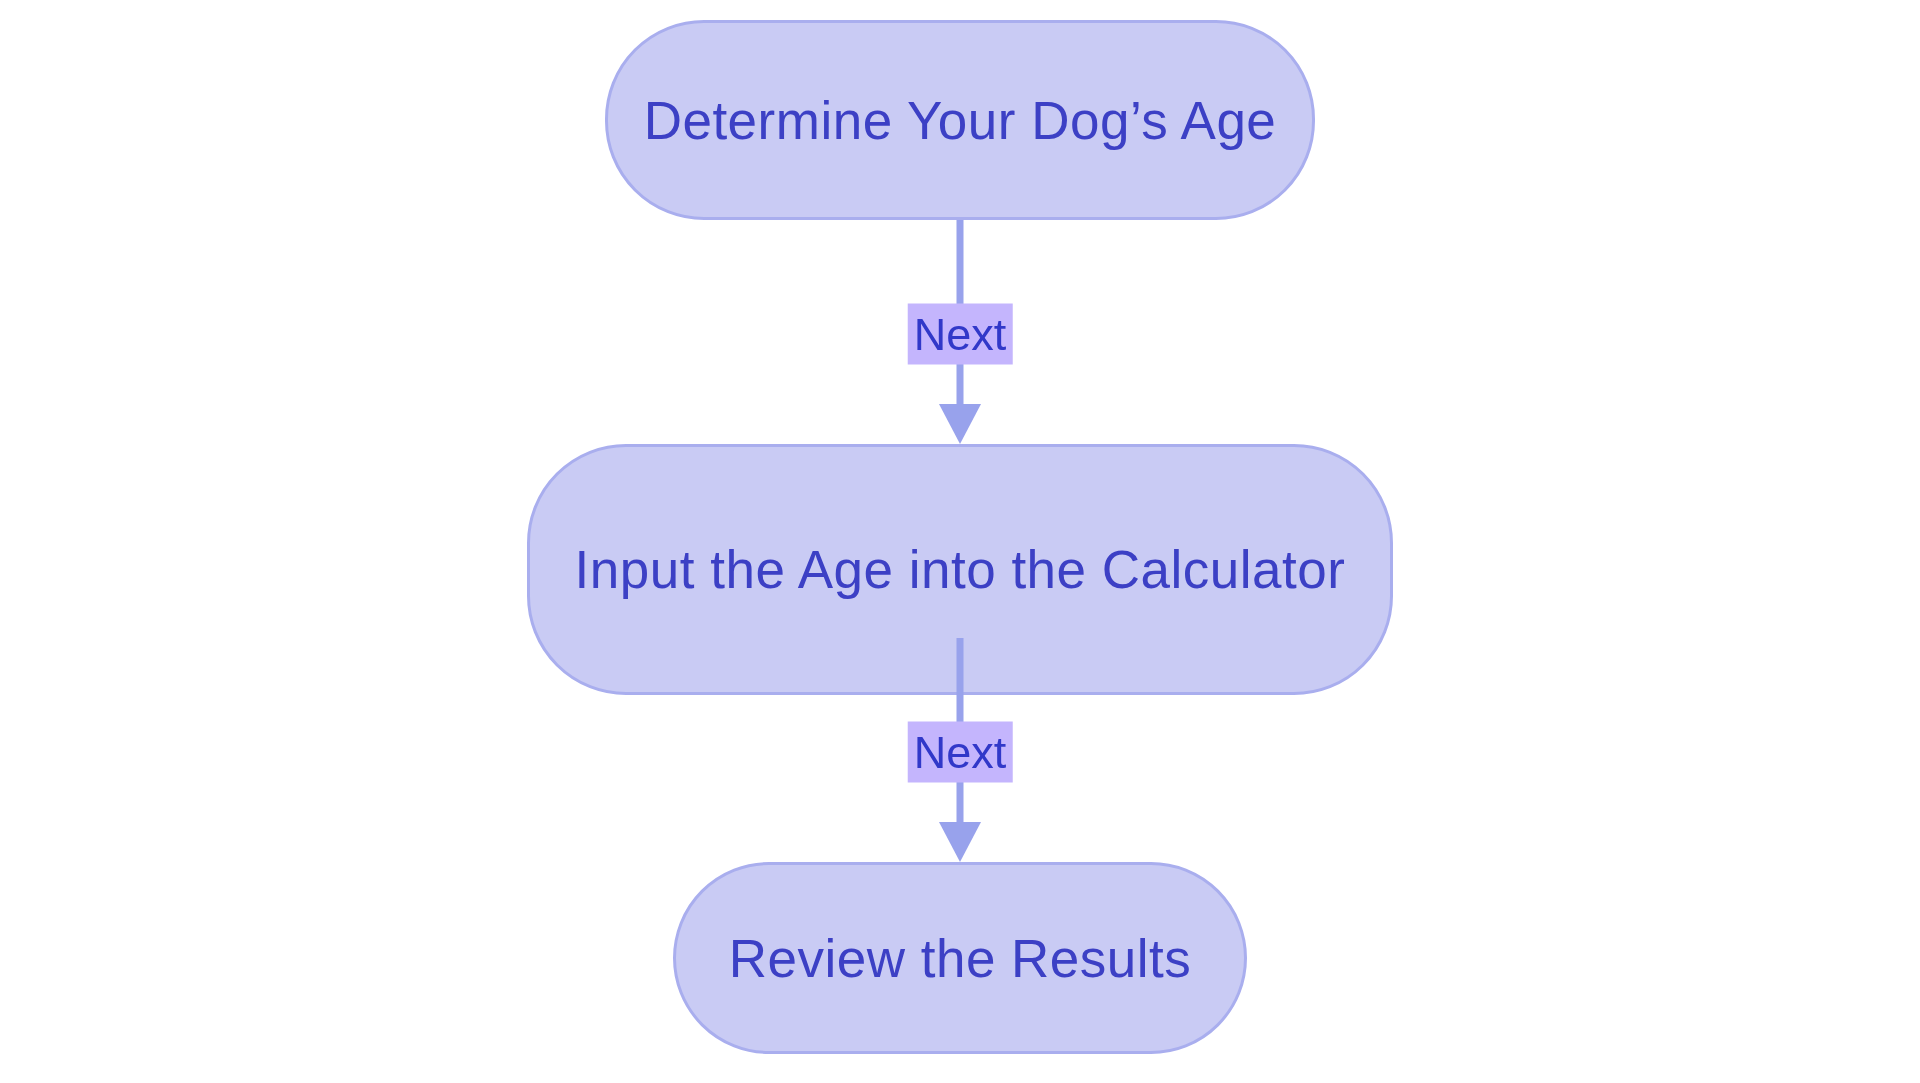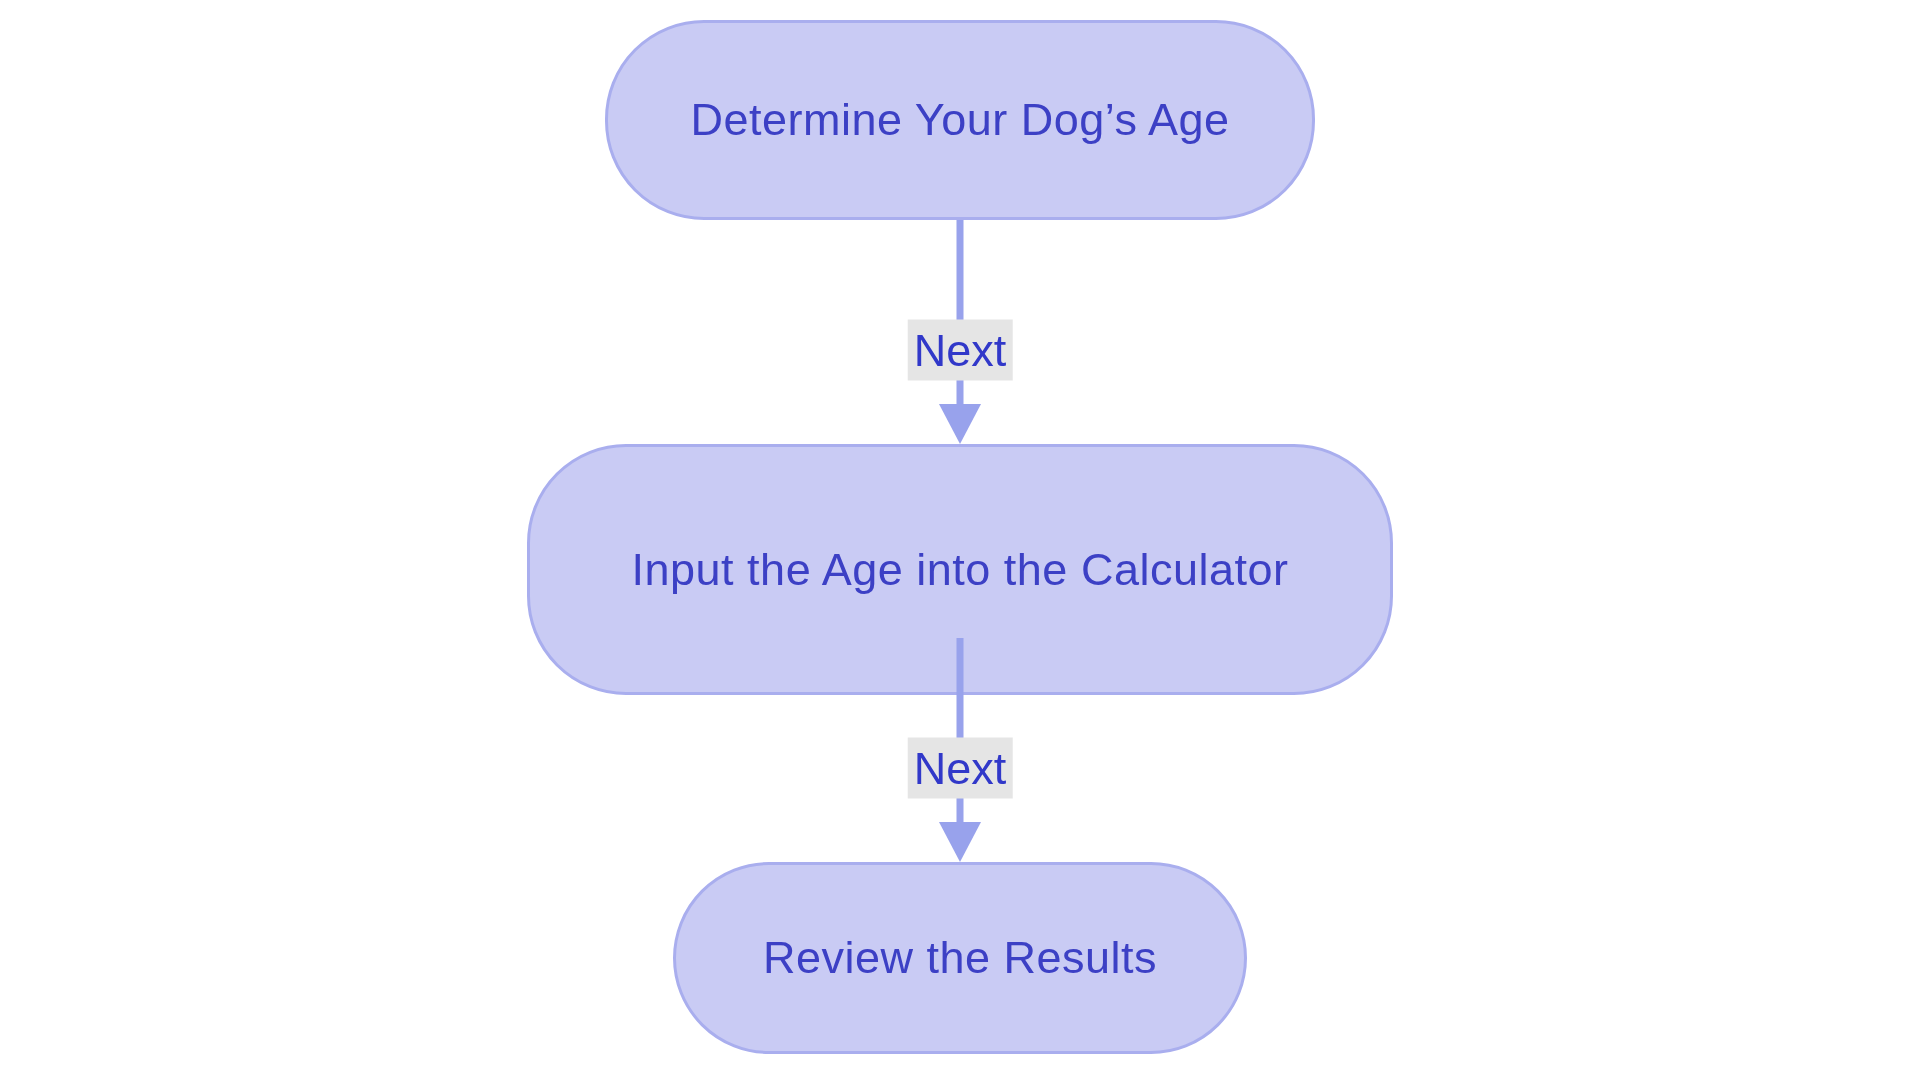--- a/index.html
+++ b/index.html
@@ -20,21 +20,21 @@
     left: 50%;
     transform: translateX(-50%);
     box-sizing: border-box;
     background: #c9cbf4;
     border: 3px solid #a9aeee;
     border-radius: 99px;
     display: flex;
     align-items: center;
     justify-content: center;
     color: #3c40c5;
-    font-size: 45px;
+    font-size: 53px;
     letter-spacing: 0.5px;
     white-space: nowrap;
   }
   .node-1 { top: 20px;  width: 710px; height: 200px; }
   .node-2 { top: 444px; width: 866px; height: 251px; }
   .node-3 { top: 862px; width: 574px; height: 192px; }
 
   .edge {
     position: absolute;
     left: 50%;
@@ -62,27 +62,26 @@
     height: 0;
     border-left: 21px solid transparent;
     border-right: 21px solid transparent;
     border-top: 40px solid #98a2ec;
   }
   .edge-label {
     position: absolute;
     left: 50%;
     top: 51%;
     transform: translate(-50%, -50%);
-    background: #e5e5e5;
+    background: #c4b5fd;
     padding: 8px 6px;
     color: #3138c9;
     font-size: 45px;
     line-height: 1;
     white-space: nowrap;
-    margin-top: 16px;
   }
 </style>
 </head>
 <body>
 
 <div class="canvas">
 
   <div class="flow-node node-1">
     <span>Determine Your Dog’s Age</span>
   </div>

